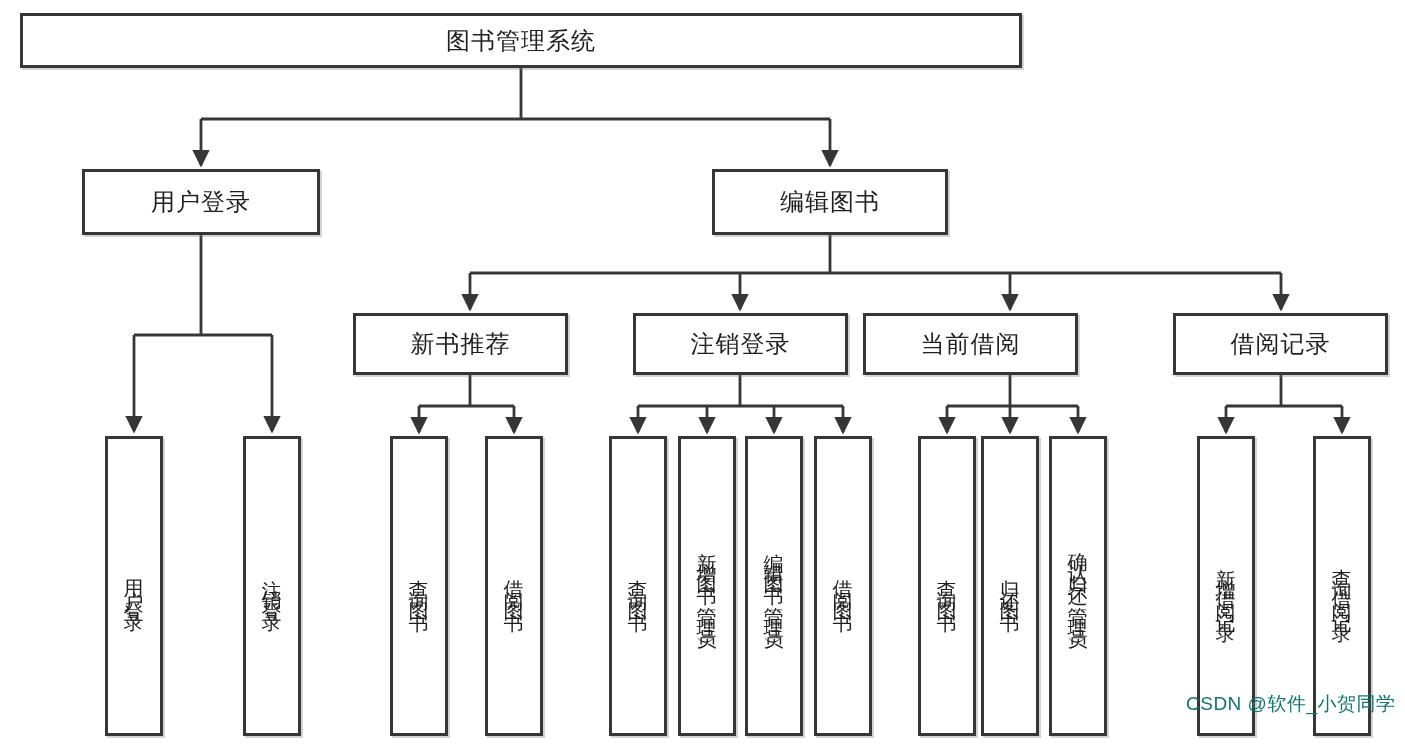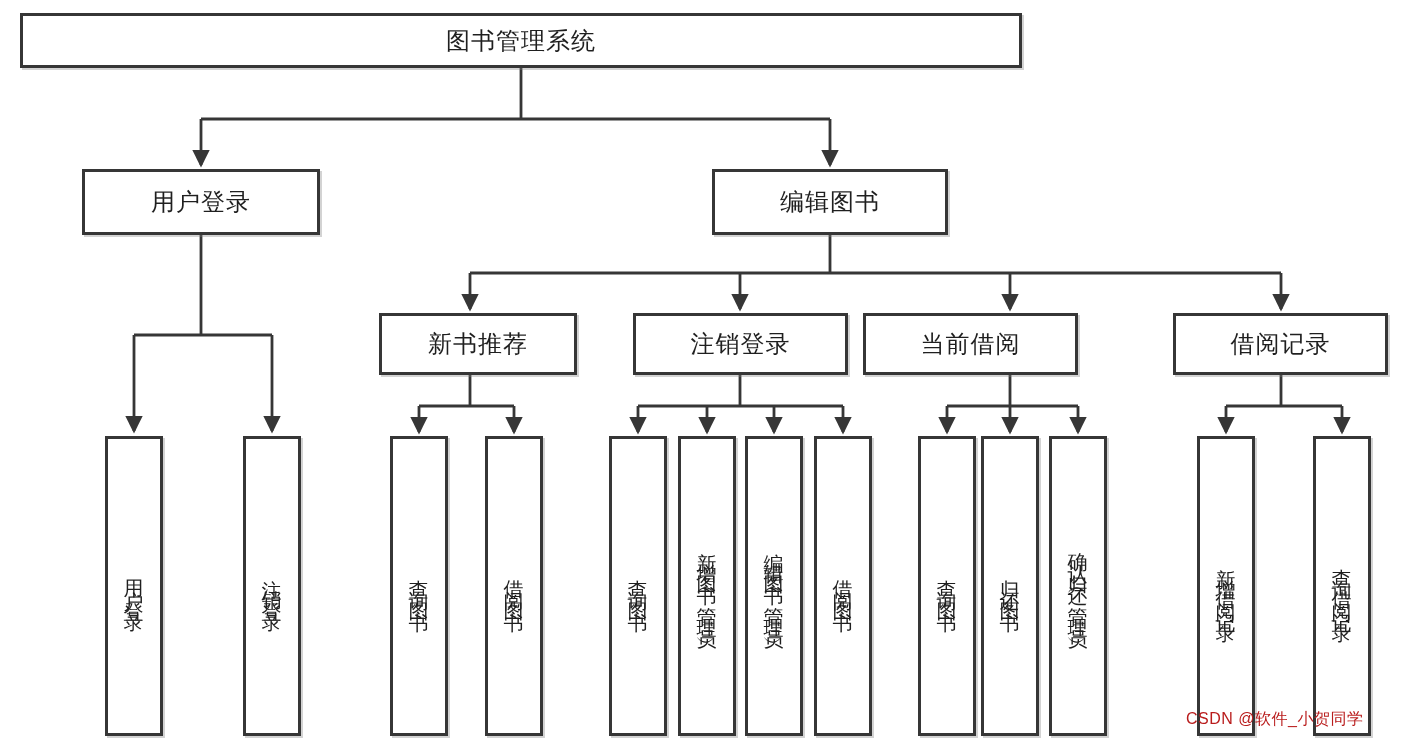--- a/index.html
+++ b/index.html
@@ -42,23 +42,23 @@
   .box.v .vtxt {
     writing-mode: vertical-rl;
     text-orientation: mixed;
     letter-spacing: 11px;
     line-height: 1;
     white-space: nowrap;
   }
   .watermark {
     position: absolute;
     left: 1186px;
-    top: 709px;
-    font-size: 16px;
-    color: #b91c1c;
+    top: 691px;
+    font-size: 19px;
+    color: #0f766e;
     letter-spacing: 0.5px;
     white-space: nowrap;
   }
 </style>
 </head>
 <body>
 
 <div class="stage">
 
   <svg class="wires" width="1405" height="747" viewBox="0 0 1405 747">
@@ -97,21 +97,21 @@
       <path d="M1226 406 L1226 432" marker-end="url(#arr)"></path>
       <path d="M1342 406 L1342 432" marker-end="url(#arr)"></path>
     </g>
   </svg>
 
   <div class="box h" style="left:20px;top:13px;width:1002px;height:55px">图书管理系统</div>
 
   <div class="box h" style="left:82px;top:169px;width:238px;height:66px">用户登录</div>
   <div class="box h" style="left:712px;top:169px;width:236px;height:66px">编辑图书</div>
 
-  <div class="box h" style="left:379px;top:313px;width:198px;height:62px">新书推荐</div>
+  <div class="box h" style="left:353px;top:313px;width:215px;height:62px">新书推荐</div>
   <div class="box h" style="left:633px;top:313px;width:215px;height:62px">注销登录</div>
   <div class="box h" style="left:863px;top:313px;width:215px;height:62px">当前借阅</div>
   <div class="box h" style="left:1173px;top:313px;width:215px;height:62px">借阅记录</div>
 
   <div class="box v" style="left:105px;top:436px;width:58px;height:300px">
     <span class="vtxt">用户登录</span>
   </div>
   <div class="box v" style="left:243px;top:436px;width:58px;height:300px">
     <span class="vtxt">注销登录</span>
   </div>

